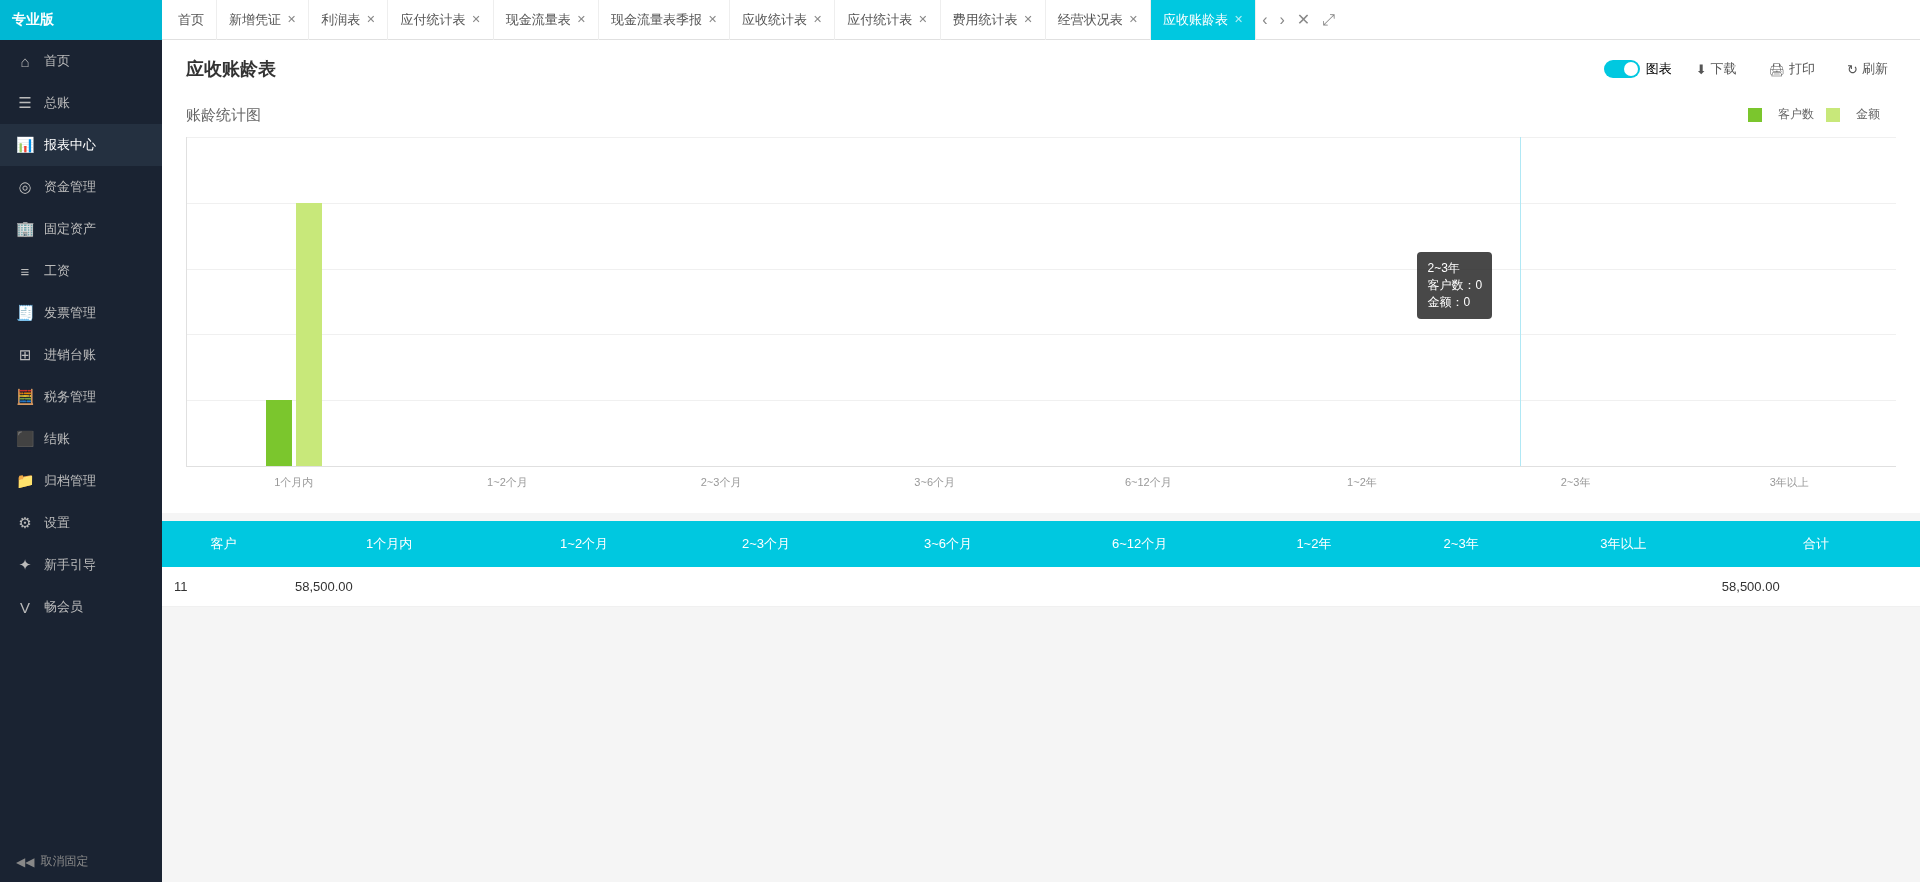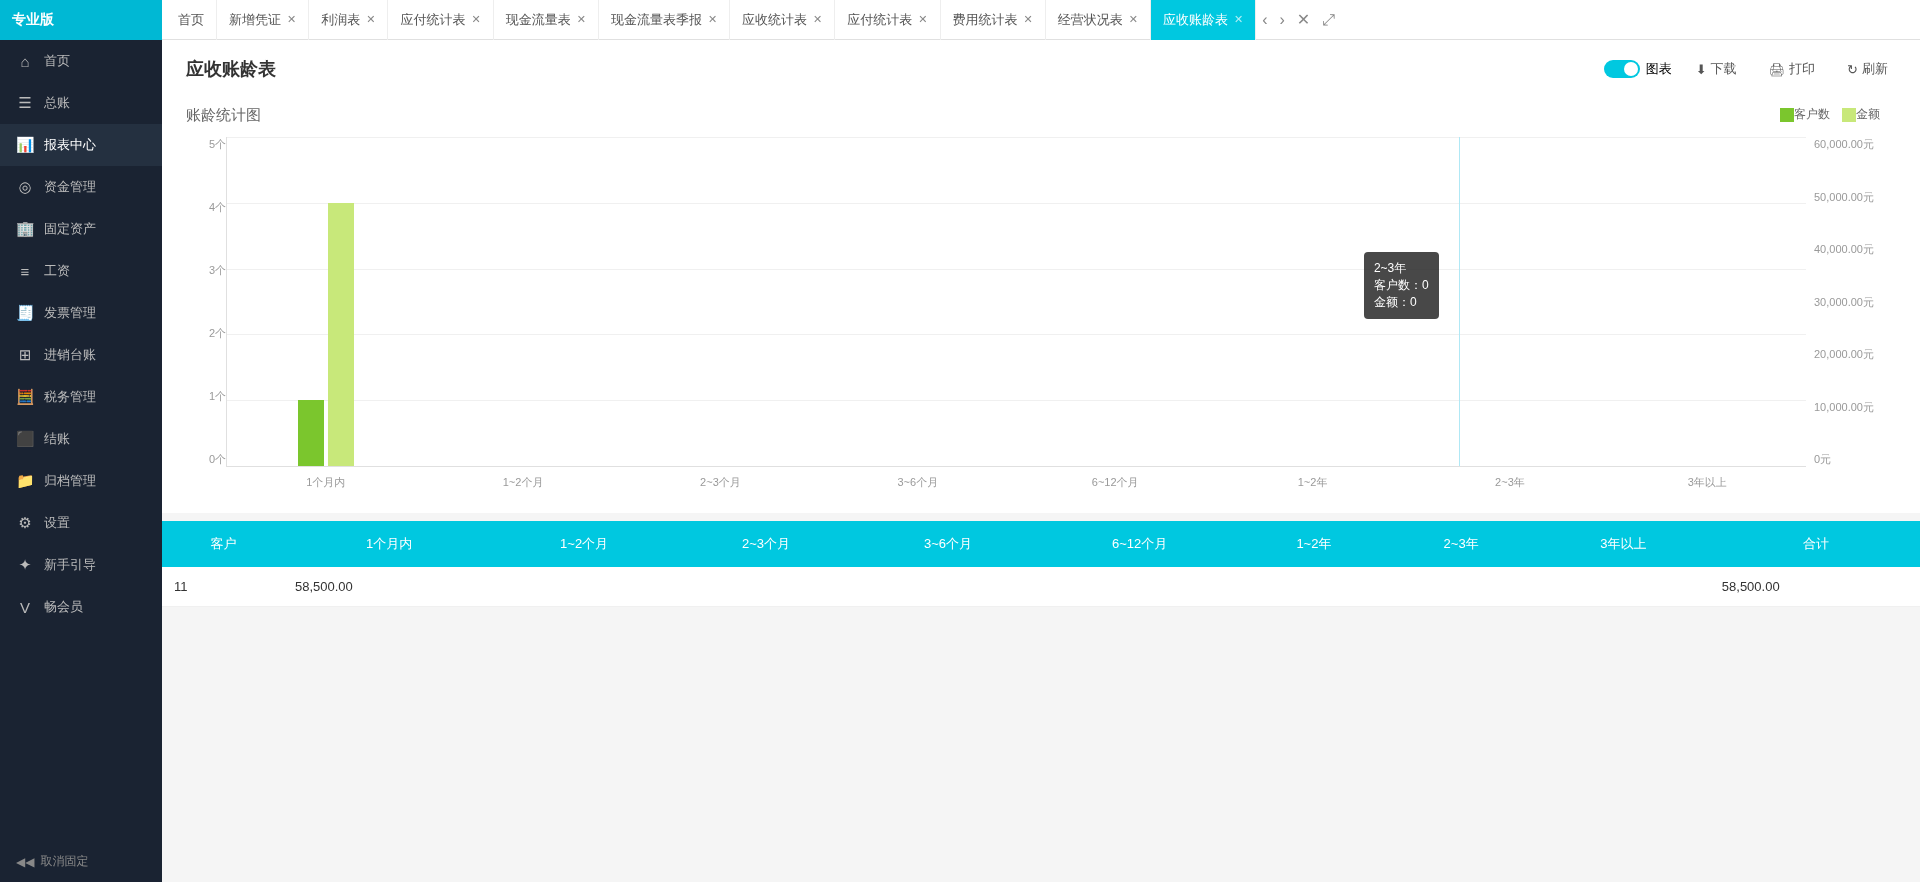--- a/index.html
+++ b/index.html
@@ -158,21 +158,21 @@
     .chart-legend {
       position: absolute;
       top: 16px;
       right: 40px;
       display: flex;
       align-items: center;
       gap: 12px;
       font-size: 12px;
       color: #666;
     }
-    .legend-item { display: flex; align-items: center; gap: 0; }
+    .legend-item { display: flex; align-items: center; gap: 16px; }
     .legend-color { width: 14px; height: 14px; }
 
     .chart-container {
       position: relative;
       height: 360px;
       display: flex;
     }
     .y-axis-left {
       width: 40px;
       display: flex;
@@ -465,28 +465,20 @@
           <span>客户数</span>
         </div>
         <div class="legend-item">
           <div class="legend-color" style="background:#c8e87a;"></div>
           <span>金额</span>
         </div>
       </div>
 
       <div class="chart-container">
 
-        <div class="y-axis-left">
-          <span>5个</span>
-          <span>4个</span>
-          <span>3个</span>
-          <span>2个</span>
-          <span>1个</span>
-          <span>0个</span>
-        </div>
 
         <div class="chart-inner">
 
           <div class="chart-gridlines">
             <div class="gridline" style="top:0%;"></div>
             <div class="gridline" style="top:20%;"></div>
             <div class="gridline" style="top:40%;"></div>
             <div class="gridline" style="top:60%;"></div>
             <div class="gridline" style="top:80%;"></div>
           </div>
@@ -547,29 +539,20 @@
             <div class="x-label">3年以上</div>
           </div>
 
           <div class="tooltip" style="left:72%; top:35%;">
             <div>2~3年</div>
             <div>客户数：0</div>
             <div>金额：0</div>
           </div>
         </div>
 
-        <div class="y-axis-right">
-          <span>60,000.00元</span>
-          <span>50,000.00元</span>
-          <span>40,000.00元</span>
-          <span>30,000.00元</span>
-          <span>20,000.00元</span>
-          <span>10,000.00元</span>
-          <span>0元</span>
-        </div>
       </div>
     </div>
 
     <div class="table-section">
       <table class="data-table">
         <thead>
           <tr>
             <th>客户</th>
             <th>1个月内</th>
             <th>1~2个月</th>

